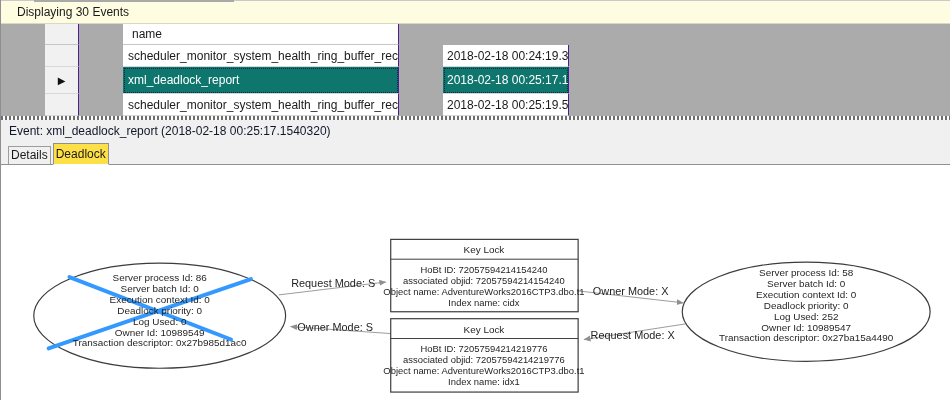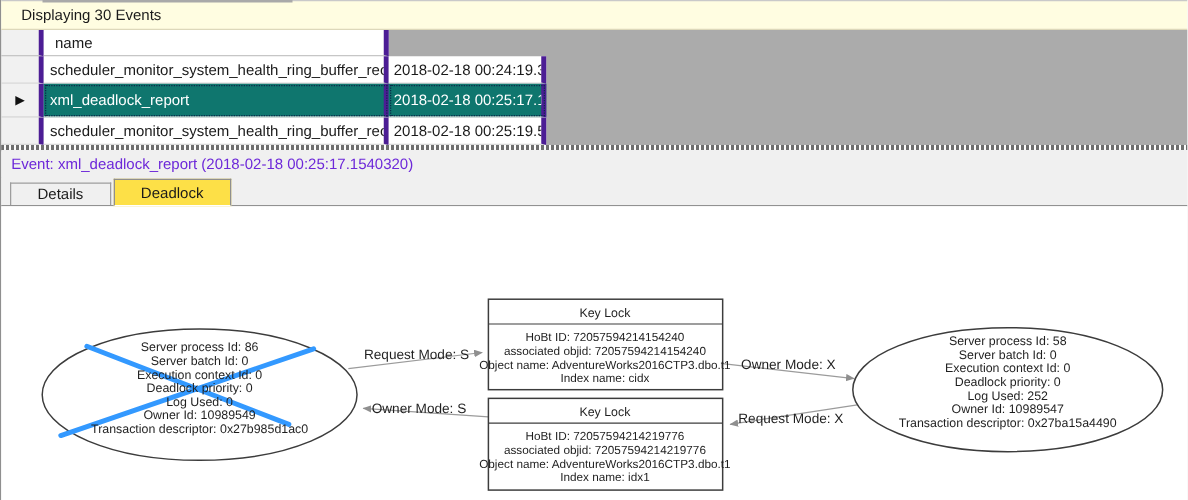--- a/index.html
+++ b/index.html
@@ -9,48 +9,48 @@
 
   
   .info-bar { position:absolute; top:0; left:0; right:0; height:24px;
     background:#fffde1; border-top:1px solid #c9c9c9; border-bottom:1px solid #ddd8ba;
     font-size:12px; color:#1a1a1a; line-height:22px; padding-left:16px; }
   .top-strip { position:absolute; top:0; left:33px; width:200px; height:2px; background:#a9a9a9; }
 
   
   .grid { position:absolute; top:24px; left:0; right:0; height:92px; background:#ababab; }
   .grow { display:flex; }
-  .cell { background:#fff; border-right:4px solid #4c1d95; border-bottom:1px solid #d8d8d8;
-    font-size:12px; color:#1a1a1a; overflow:hidden; white-space:nowrap; }
+  .cell { background:#fff; border-right:1px solid #4c1d95; border-bottom:1px solid #d8d8d8;
+    font-size:12px; color:#1a1a1a; overflow:hidden; white-space:nowrap;margin-left:44px; }
   .sel  { width:34px; background:#f1f1f1; flex:none; display:flex; align-items:center; justify-content:center; }
   .c-name { width:276px; flex:none; padding-left:5px; display:flex; align-items:center; }
   .c-ts   { width:126px; flex:none; padding-left:4px; display:flex; align-items:center; }
   .fill { flex:1; background:transparent; border:none; }
   .hdr .cell { border-bottom:1px solid #c6c6c6; }
   .hdr { height:21px; }
   .hdr .c-name { padding-left:9px; }
   .hdr .c-ts { padding-left:8px; }
   .r { height:22px; }
   .r.selected { height:27px; }
   .r.selected .c-name, .r.selected .c-ts {
     background:#0f766e; color:#fff; outline:1px dotted #0a2a4a; outline-offset:-2px; }
   .sel-arrow { font-size:10px; color:#111; }
 
   
   .splitter { position:absolute; top:116px; left:0; right:0; height:4px;
     background:repeating-linear-gradient(90deg,#6e6e6e 0 2px,#fdfdfd 2px 4px); }
 
   
   .event-label { position:absolute; top:121px; left:0; right:0; height:21px;
-    font-size:12px; color:#6d28d9; line-height:21px; padding-left:8px; background:#f0f0f0; }
+    font-size:12px; color:#0f172a; line-height:21px; padding-left:8px; background:#f0f0f0; }
 
   
   .tabstrip { position:absolute; top:142px; left:0; right:0; height:23px;
     display:flex; align-items:flex-end; padding-left:7px; border-bottom:1px solid #919191; background:#f0f0f0; }
-  .tab { font-size:12px; color:#1a1a1a; padding:0 21px; height:18px; line-height:17px;
+  .tab { font-size:12px; color:#1a1a1a; padding:0 2px; height:18px; line-height:17px;
     background:#f0f0f0; border:1px solid #9d9d9d; border-bottom:none; margin-right:2px; }
   .tab.active { height:22px; line-height:21px; background:#fde047; border:1px solid #8f8f8f;
     border-bottom:1px solid #fff; margin-bottom:-1px; position:relative; z-index:2; }
 
   
   .panel { position:absolute; top:165px; left:0; right:0; bottom:0; background:#fff; }
   svg text { fill:#1f1f1f; }
   .node-line { font-size:10px; }
   .box-line  { font-size:9.5px; }
   .box-title { font-size:10px; }

